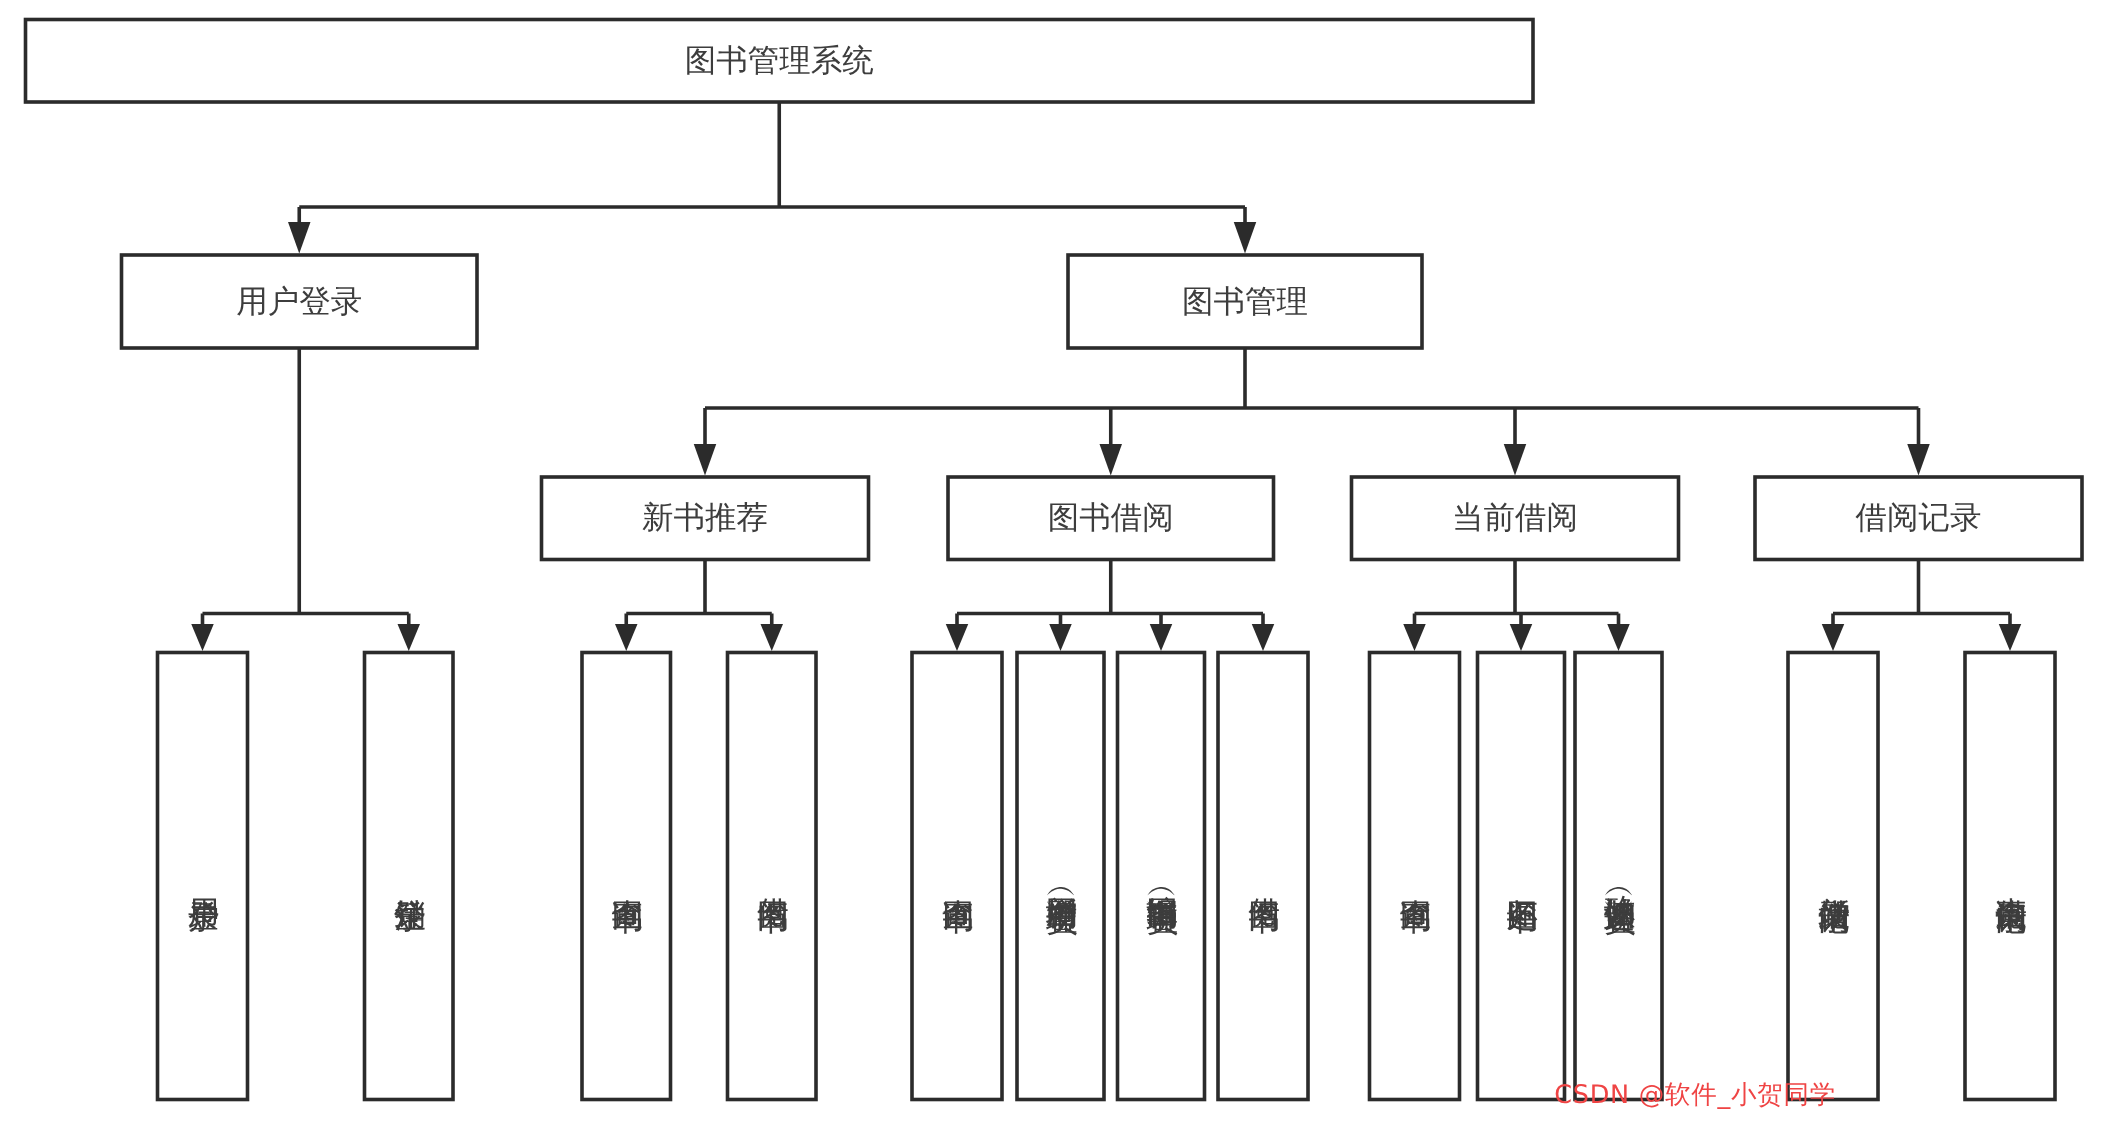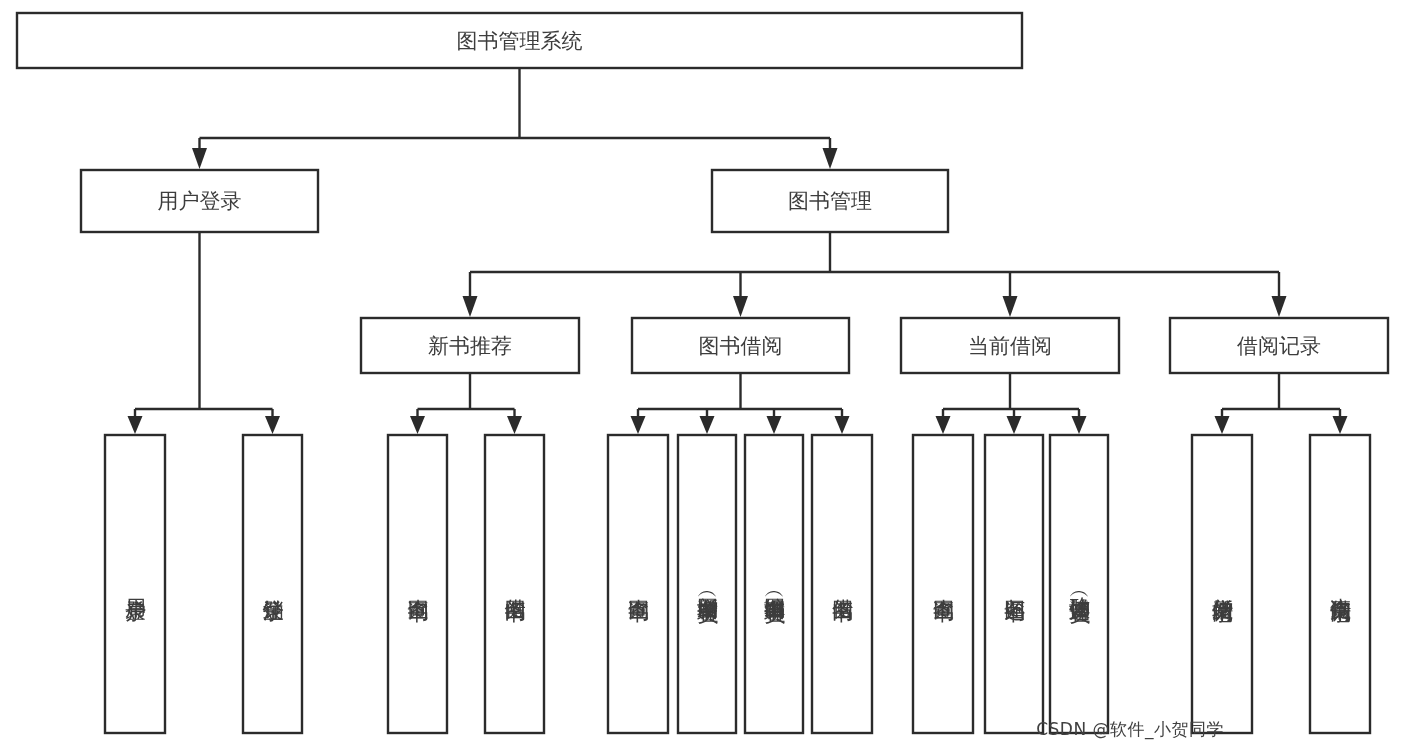--- a/index.html
+++ b/index.html
@@ -66,21 +66,21 @@
     letter-spacing: 1px;
     white-space: nowrap;
     text-align: center;
   }
   .watermark {
     position: absolute;
     right: 12px;
     bottom: 6px;
     font-family: "DejaVu Sans", "Liberation Sans", sans-serif;
     font-size: 17px;
-    color: #404040;
+    color: #ef4444;
     white-space: nowrap;
     letter-spacing: 0.5px;
   }
 </style>
 </head>
 <body>
 
 <div id="diagram-root">
 
   <svg id="diagram-svg" viewBox="0 0 1405 747" xmlns="http://www.w3.org/2000/svg">

